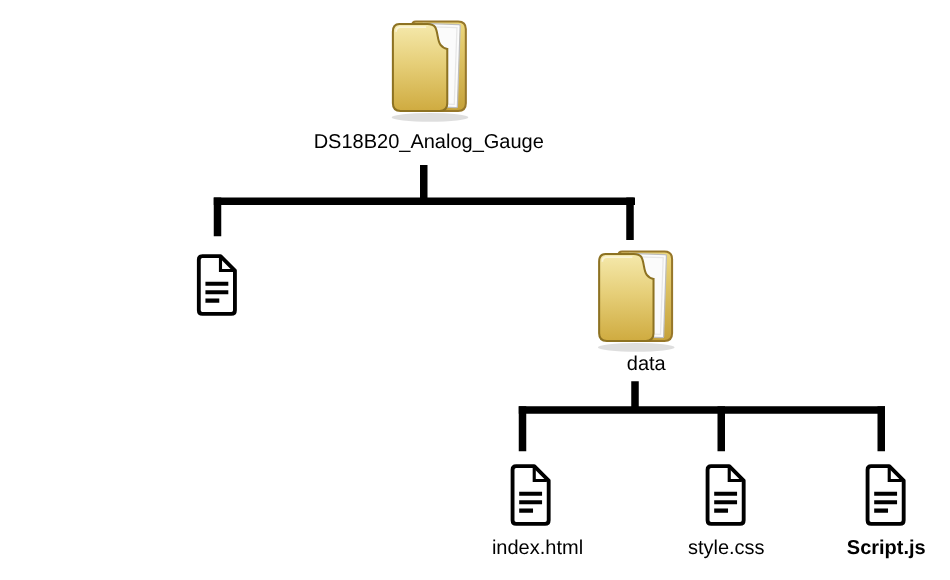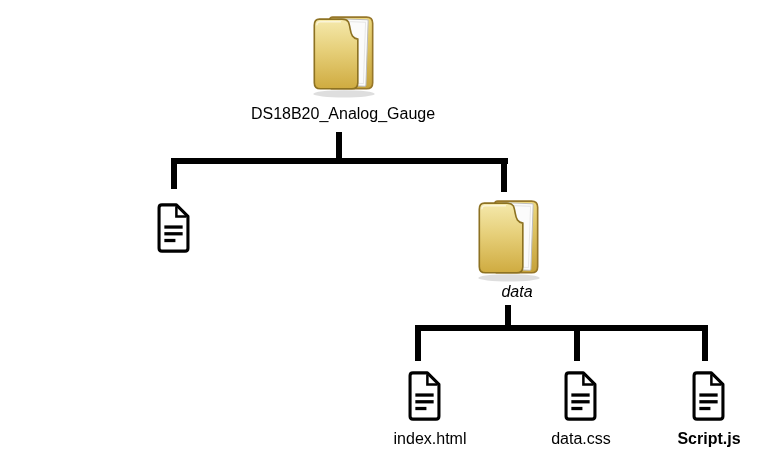--- a/index.html
+++ b/index.html
@@ -30,21 +30,21 @@
   .icon-root-folder   { left: 293px; top: 12px;  width: 78px; height: 86px; }
   .icon-data-folder   { left: 458px; top: 196px; width: 78px; height: 86px; }
   .icon-ino-file      { left: 142px; top: 202px; width: 39px; height: 52px; }
   .icon-index-file    { left: 393px; top: 370px; width: 39px; height: 52px; }
   .icon-style-file    { left: 549px; top: 370px; width: 39px; height: 52px; }
   .icon-script-file   { left: 677px; top: 370px; width: 39px; height: 52px; }
 
   
   .lbl-root   { left: 331px; top: 105px; }
   .lbl-ino    { left: 166px; top: 259px; }
-  .lbl-data   { left: 505px; top: 283px; font-style: italic; }
+  .lbl-data   { left: 505px; top: 283px; }
   .lbl-index  { left: 412px; top: 430px; padding-left: 12px; }
   .lbl-style  { left: 569px; top: 430px; }
   .lbl-script { left: 697px; top: 430px; font-weight: bold; }
 
   
   .c1-stem   { left: 324px; top: 132px; width: 6px;   height: 27px; }
   .c1-bar    { left: 159px; top: 158px; width: 337px; height: 6px;  }
   .c1-left   { left: 159px; top: 158px; width: 6px;   height: 31px; }
   .c1-right  { left: 489px; top: 158px; width: 6px;   height: 34px; }
 
@@ -117,20 +117,20 @@
   <div class="line c2-v3"></div>
 
   <svg class="icon icon-index-file" viewBox="0 0 40 54">
       <use href="#symFile"></use>
     </svg>
   <div class="node-label lbl-index">index.html</div>
 
   <svg class="icon icon-style-file" viewBox="0 0 40 54">
       <use href="#symFile"></use>
     </svg>
-  <div class="node-label lbl-style">data.css</div>
+  <div class="node-label lbl-style">style.css</div>
 
   <svg class="icon icon-script-file" viewBox="0 0 40 54">
       <use href="#symFile"></use>
     </svg>
   <div class="node-label lbl-script">Script.js</div>
 
 </div>
 
 </body></html>

